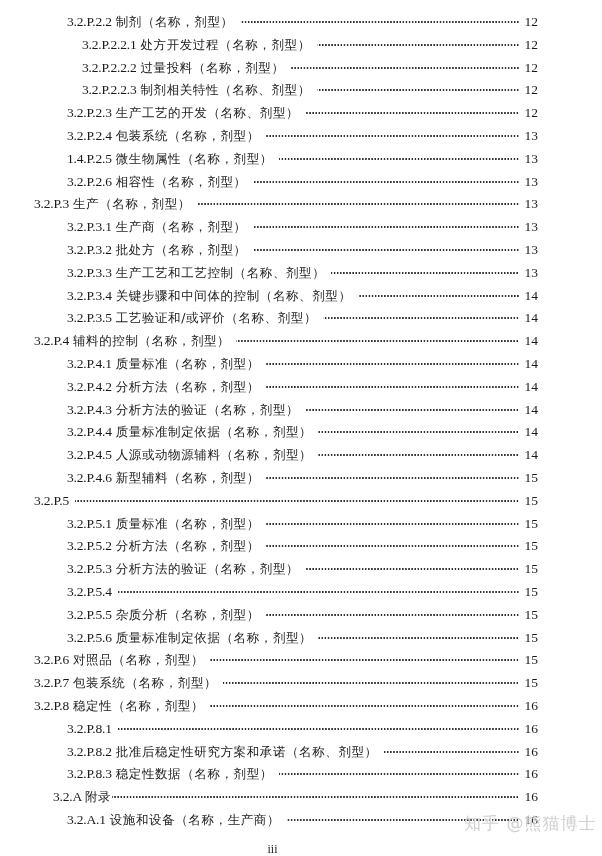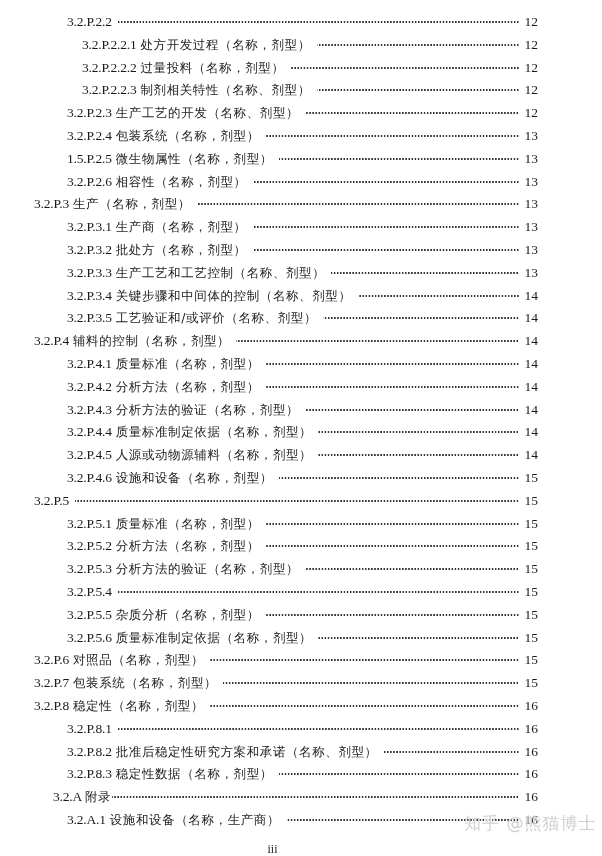--- a/index.html
+++ b/index.html
@@ -92,20 +92,21 @@
       text-shadow: 0 0 1px rgba(255,255,255,0.9);
     }
   </style>
 </head>
 <body>
 
 <div class="toc" id="toc">
     <div class="toc-row lvl2">
       <div class="entry">
         <span class="num">3.2.P.2.2</span>
+        <span class="title">制剂（名称，剂型）</span>
         <span class="leader"></span>
         <span class="page">12</span>
       </div>
     </div>
     <div class="toc-row lvl3">
       <div class="entry">
         <span class="num">3.2.P.2.2.1</span>
         <span class="title">处方开发过程（名称，剂型）</span>
         <span class="leader"></span>
         <span class="page">12</span>
@@ -138,21 +139,21 @@
     <div class="toc-row lvl2">
       <div class="entry">
         <span class="num">3.2.P.2.4</span>
         <span class="title">包装系统（名称，剂型）</span>
         <span class="leader"></span>
         <span class="page">13</span>
       </div>
     </div>
     <div class="toc-row lvl2">
       <div class="entry">
-        <span class="num">1.5.P.2.5</span>
+        <span class="num">1.4.P.2.5</span>
         <span class="title">微生物属性（名称，剂型）</span>
         <span class="leader"></span>
         <span class="page">13</span>
       </div>
     </div>
     <div class="toc-row lvl2">
       <div class="entry">
         <span class="num">3.2.P.2.6</span>
         <span class="title">相容性（名称，剂型）</span>
         <span class="leader"></span>
@@ -251,21 +252,21 @@
       <div class="entry">
         <span class="num">3.2.P.4.5</span>
         <span class="title">人源或动物源辅料（名称，剂型）</span>
         <span class="leader"></span>
         <span class="page">14</span>
       </div>
     </div>
     <div class="toc-row lvl2">
       <div class="entry">
         <span class="num">3.2.P.4.6</span>
-        <span class="title">设施和设备（名称，剂型）</span>
+        <span class="title">新型辅料（名称，剂型）</span>
         <span class="leader"></span>
         <span class="page">15</span>
       </div>
     </div>
     <div class="toc-row lvl1">
       <div class="entry">
         <span class="num">3.2.P.5</span>
         <span class="leader"></span>
         <span class="page">15</span>
       </div>

